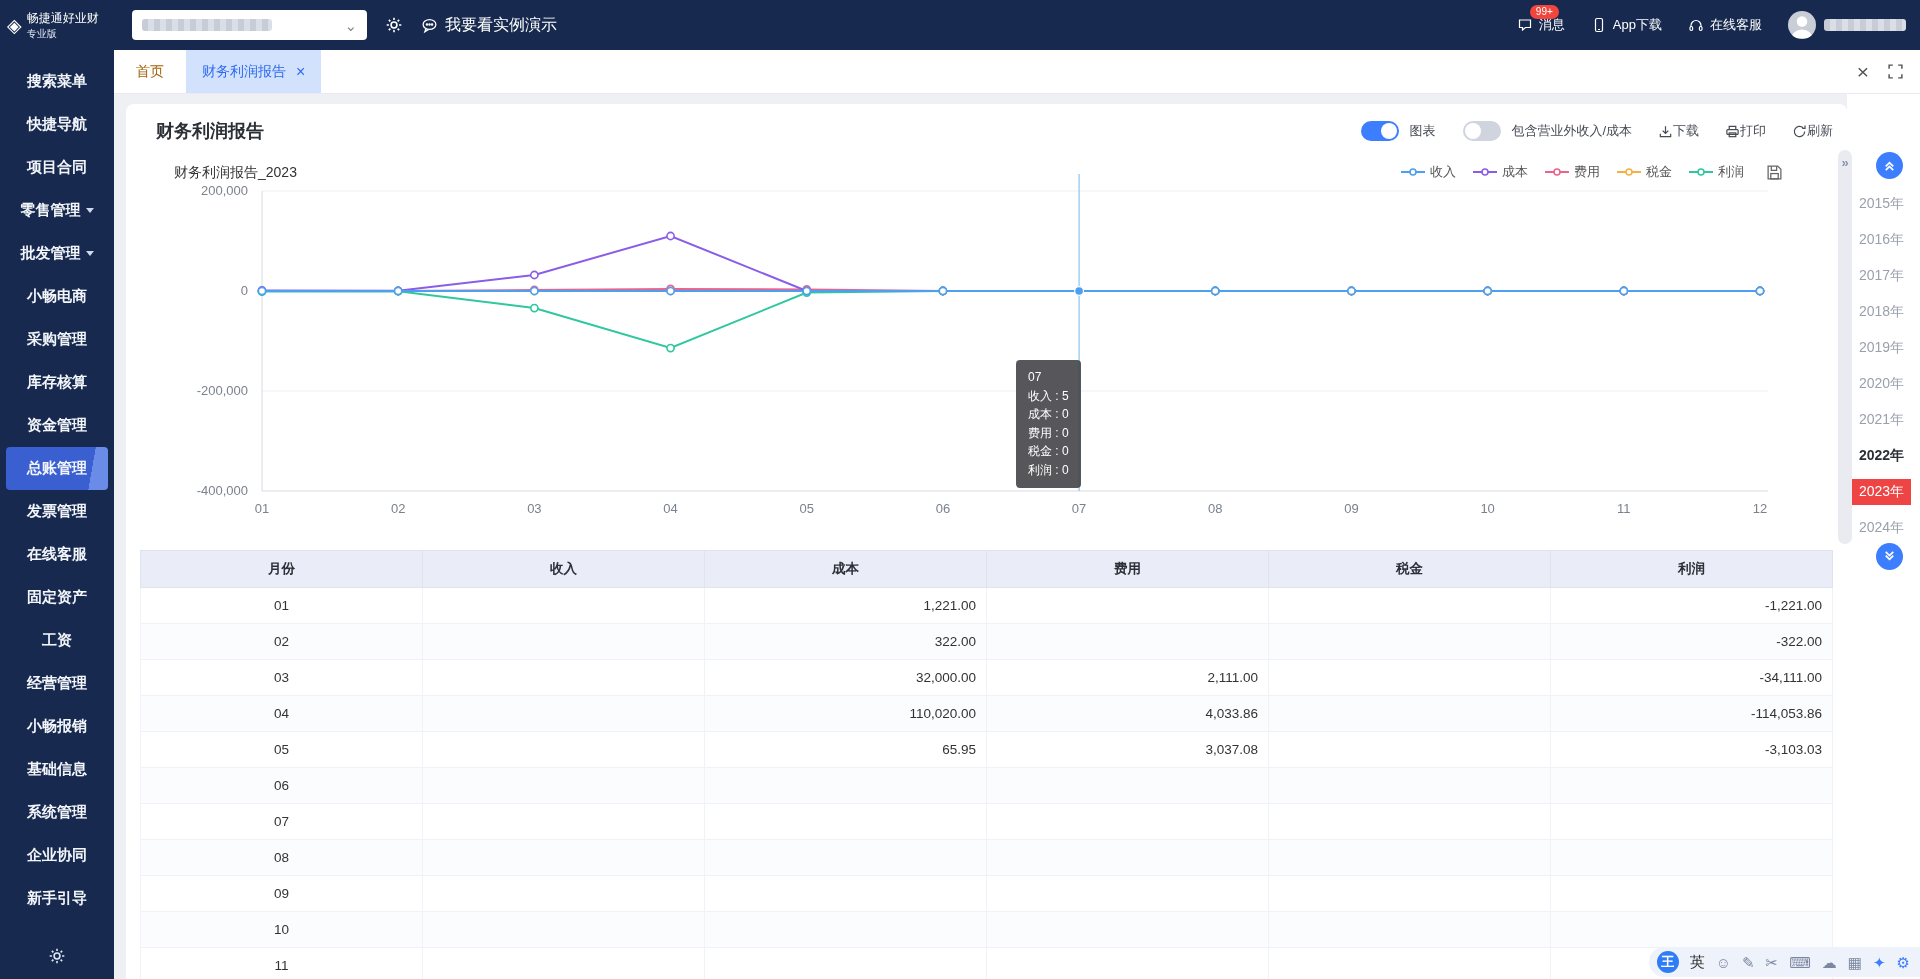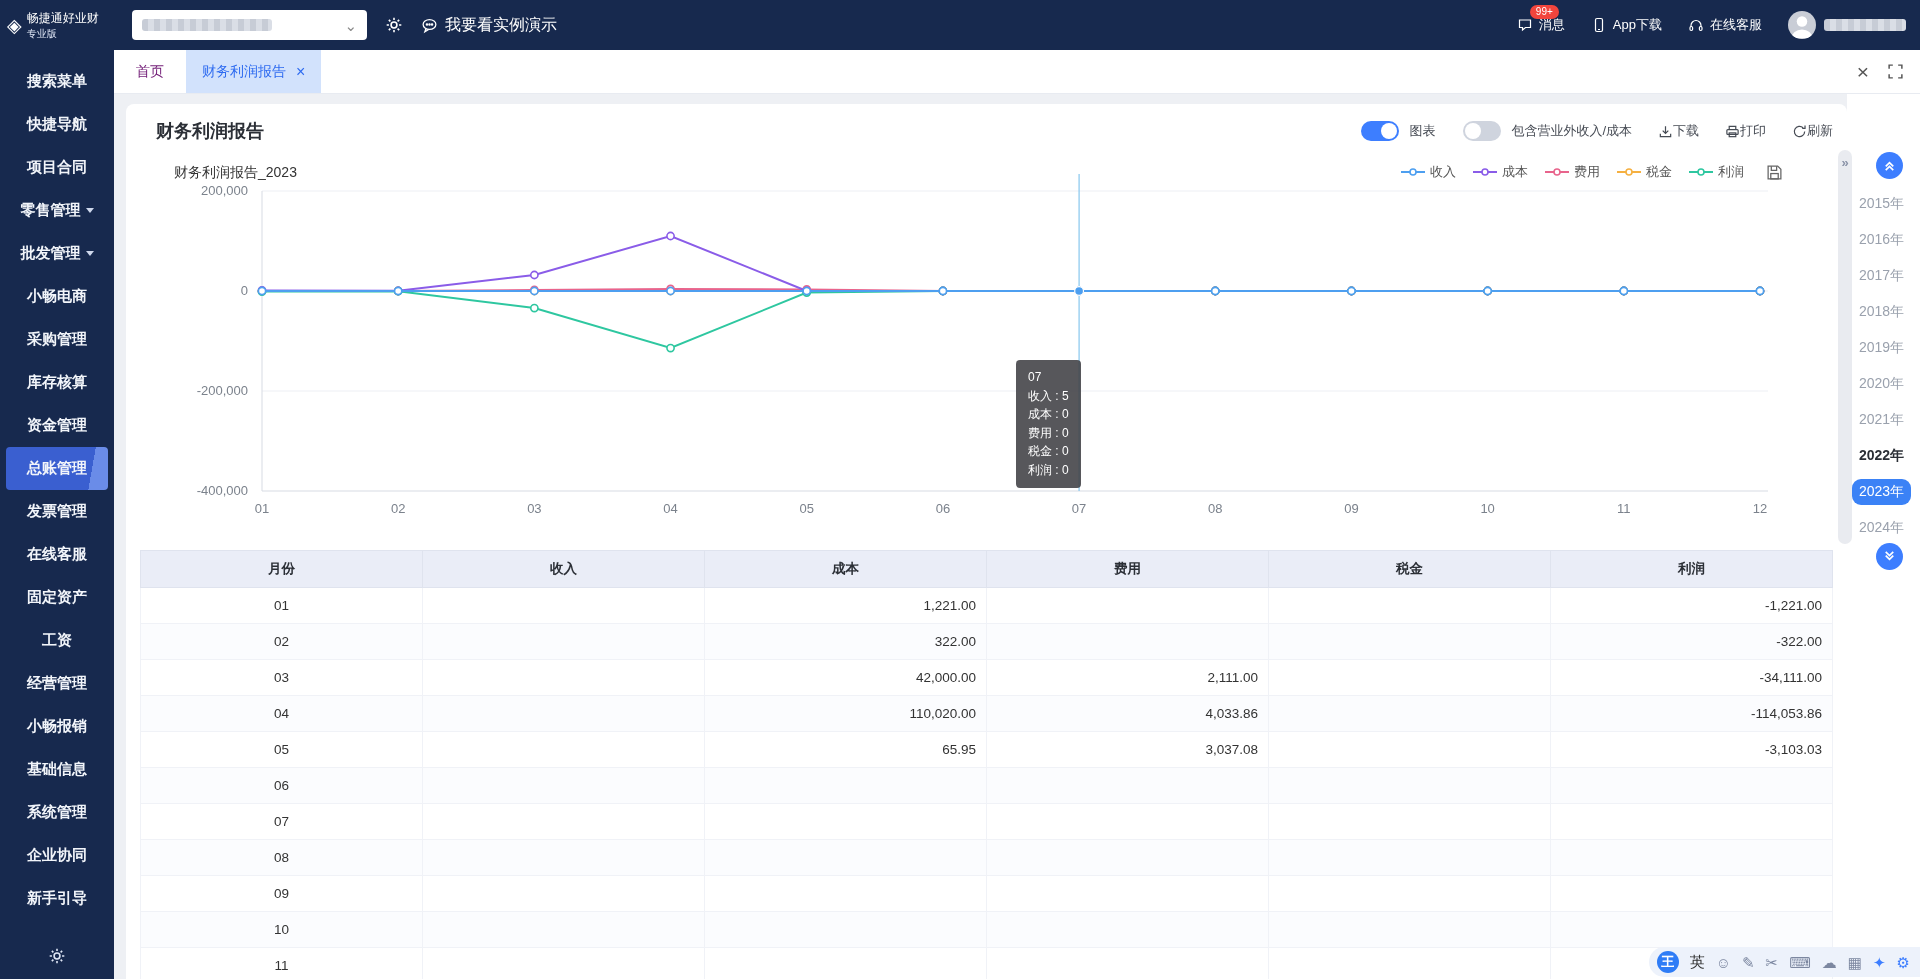--- a/index.html
+++ b/index.html
@@ -30,21 +30,21 @@
   .tb-demo { display:flex; align-items:center; gap:7px; font-size:16px; cursor:pointer; }
   .tb-right { margin-left:auto; display:flex; align-items:center; gap:26px; }
   .tb-item { display:flex; align-items:center; gap:6px; font-size:13px; position:relative; cursor:pointer; }
   .badge { position:absolute; top:-11px; left:13px; background:#f2453d; border-radius:9px; padding:1px 6px; font-size:10px; line-height:12px; }
   .tb-user { display:flex; align-items:center; gap:8px; cursor:pointer; }
   .avatar { width:28px; height:28px; border-radius:50%; background:#c9cdd6; overflow:hidden; flex-shrink:0; }
   .name-mosaic { width:82px; }
 
   
   .tabbar { height:44px; background:#fff; display:flex; align-items:stretch; border-bottom:1px solid #e8ebf1; flex-shrink:0; }
-  .tab { display:flex; align-items:center; padding:0 22px; font-size:14px; color:#701a75; cursor:pointer; }
+  .tab { display:flex; align-items:center; padding:0 22px; font-size:14px; color:#a16207; cursor:pointer; }
   .tab.active { background:#d2e2fc; color:#2e6bf0; gap:10px; padding:0 16px; }
   .tab-close { font-size:16px; line-height:1; cursor:pointer; }
   .tabbar-actions { margin-left:auto; display:flex; align-items:center; gap:18px; padding-right:16px; color:#555; }
   .tabbar-actions .x { font-size:21px; line-height:1; cursor:pointer; }
   .tabbar-actions .fs { display:flex; cursor:pointer; }
 
   
   .content { flex:1; position:relative; display:flex; background:#eef0f4; min-height:0; }
   .panel { flex:1; background:#fff; border-radius:8px 8px 0 0; margin:10px 0 0 12px; position:relative; overflow:hidden; min-width:0; }
   .panel-header { height:46px; display:flex; align-items:center; padding:8px 14px 0 30px; }
@@ -75,21 +75,21 @@
   td.num { text-align:right; padding-right:10px; }
 
   
   .year-rail { width:73px; background:#fff; position:relative; flex-shrink:0; }
   .rail-track { position:absolute; left:-9px; top:56px; width:14px; height:394px; background:#e9ebf0; border-radius:7px; text-align:center; color:#8a93a8; font-size:13px; font-weight:bold; padding-top:5px; cursor:pointer; }
   .year-arrow { position:absolute; left:29px; width:27px; height:27px; border-radius:50%; background:#3d7eff; display:flex; align-items:center; justify-content:center; cursor:pointer; }
   .year-arrow.up { top:58px; } .year-arrow.down { top:449px; }
   #year-list { position:absolute; top:92px; left:0; right:4px; }
   .year { height:36px; display:flex; align-items:center; justify-content:center; font-size:14px; color:#9aa1ad; cursor:pointer; }
   .year.current { color:#2b2f36; font-weight:bold; }
-  .year.active span { background:#3b82f6; color:#fff; border-radius:9px; padding:4px 7px; }
+  .year.active span { background:#ef4444; color:#fff; border-radius:0; padding:4px 7px; }
 
   
   .ime { position:fixed; right:0; bottom:2px; height:30px; background:#edf2fb; border-radius:15px 0 0 15px; display:flex; align-items:center; gap:11px; padding:0 10px 0 8px; z-index:50; }
   .ime-logo { width:22px; height:22px; border-radius:50%; background:#2e7cf6; color:#fff; font-size:13px; font-weight:bold; display:flex; align-items:center; justify-content:center; cursor:pointer; }
   .ime-lang { font-size:15px; color:#333; cursor:pointer; }
   .ime-ic { font-size:15px; color:#7c87a0; cursor:pointer; line-height:1; }
   .ime-ic.blue { color:#3d7eff; }
 </style>
 </head>
 <body>
@@ -463,21 +463,21 @@
                 <td class="mon">02</td>
                 <td class="num"></td>
                 <td class="num">322.00</td>
                 <td class="num"></td>
                 <td class="num"></td>
                 <td class="num">-322.00</td>
               </tr>
               <tr>
                 <td class="mon">03</td>
                 <td class="num"></td>
-                <td class="num">42,000.00</td>
+                <td class="num">32,000.00</td>
                 <td class="num">2,111.00</td>
                 <td class="num"></td>
                 <td class="num">-34,111.00</td>
               </tr>
               <tr>
                 <td class="mon">04</td>
                 <td class="num"></td>
                 <td class="num">110,020.00</td>
                 <td class="num">4,033.86</td>
                 <td class="num"></td>

